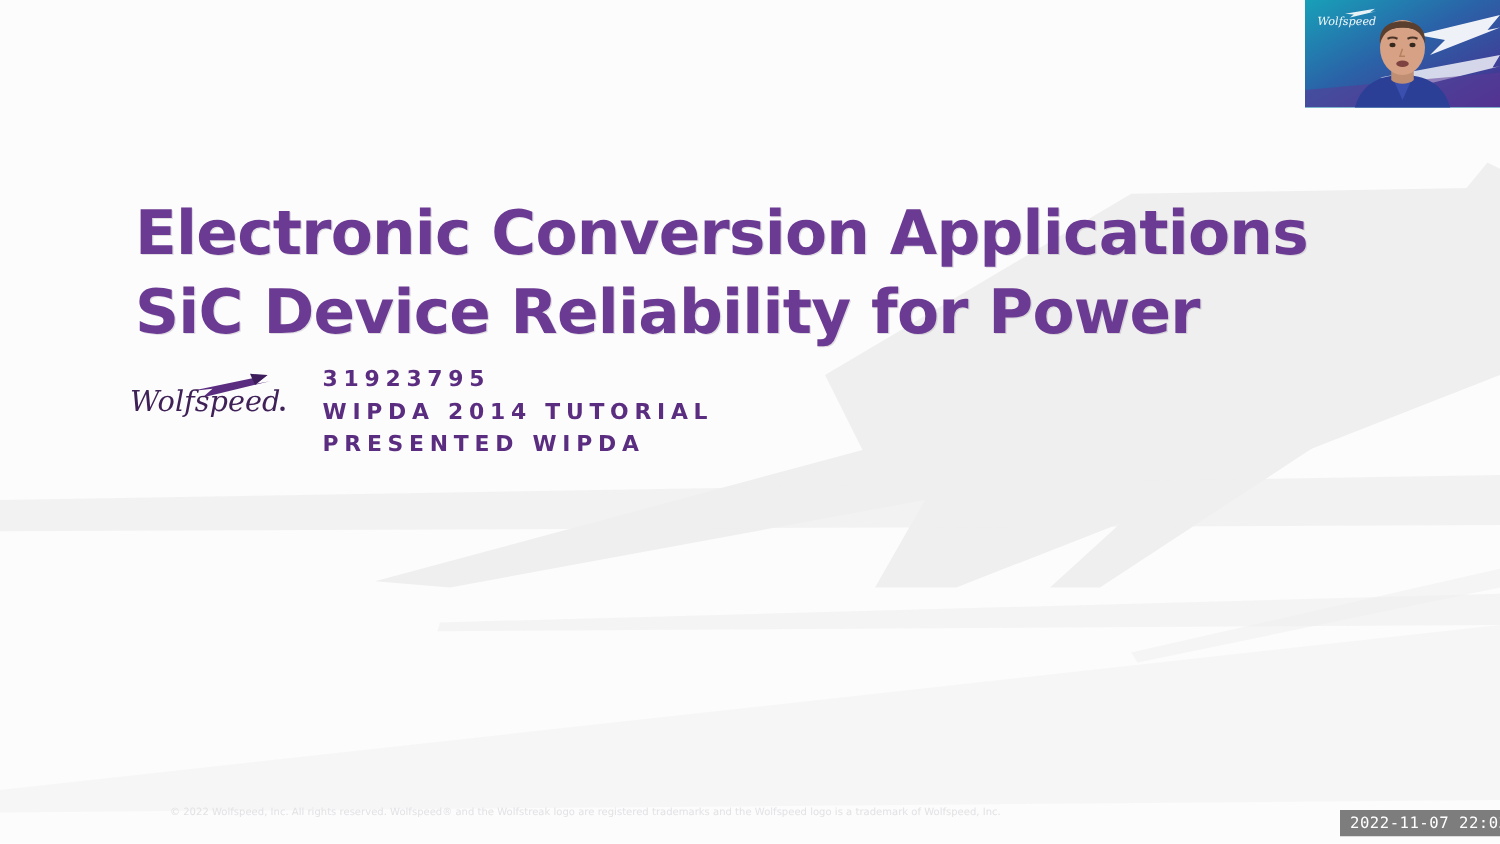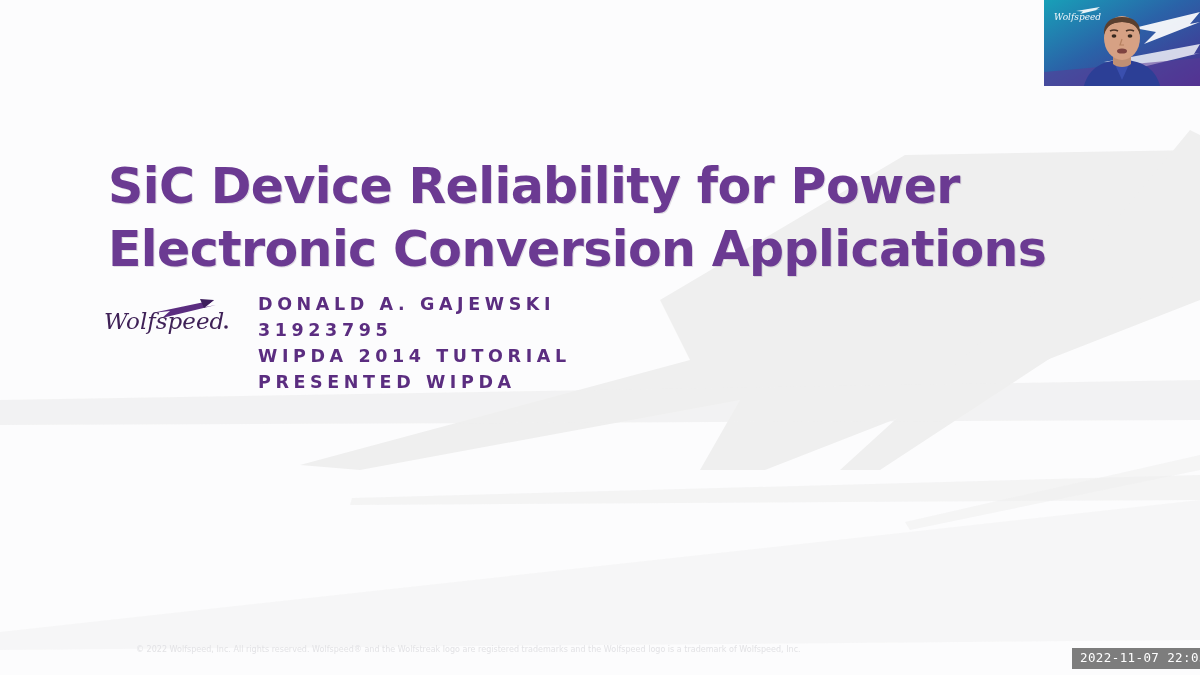--- a/index.html
+++ b/index.html
@@ -147,41 +147,40 @@
         <path d="M 1200,475 L 1200,500 L 350,505 L 352,498 Z" opacity="0.6"></path>
 
         <path d="M 1200,500 L 1200,640 L 0,650 L 0,632 Z" opacity="0.45"></path>
 
         <path d="M 1200,455 L 1200,470 L 910,530 L 905,522 Z" opacity="0.55"></path>
       </g>
     </svg>
   </div>
 
   <div class="title-block">
+    <div class="title-line">Electronic Conversion Applications</div>
     <div class="title-line">SiC Device Reliability for Power</div>
-    <div class="title-line">Electronic Conversion Applications</div>
   </div>
 
   <div class="meta-row">
 
     <div class="logo">
       <svg width="128" height="40" viewBox="0 0 128 40" aria-hidden="true">
 
         <g>
           <path d="M48,17 L110,4 L101,11 L112,9 L58,22 L66,15 Z" fill="#5b2d80"></path>
           <path d="M96,3 L110,4 L100,12 Z" fill="#3d1d5c"></path>
         </g>
 
         <text x="0" y="33" font-family="'DejaVu Serif','Liberation Serif',serif" font-size="23" font-style="italic" font-weight="normal" fill="#3f2157">Wolfspeed</text>
         <circle cx="122" cy="31" r="1.8" fill="#3f2157"></circle>
       </svg>
     </div>
 
     <div class="meta-lines">
-      <div class="meta-line">DONALD A. GAJEWSKI</div>
       <div class="meta-line">31923795</div>
       <div class="meta-line">WIPDA 2014 TUTORIAL</div>
       <div class="meta-line">PRESENTED WIPDA</div>
     </div>
   </div>
 
   <div class="footer-text">© 2022 Wolfspeed, Inc. All rights reserved. Wolfspeed® and the Wolfstreak logo are registered trademarks and the Wolfspeed logo is a trademark of Wolfspeed, Inc.</div>
 
   <div class="timestamp">2022-11-07 22:03:02</div>
 

